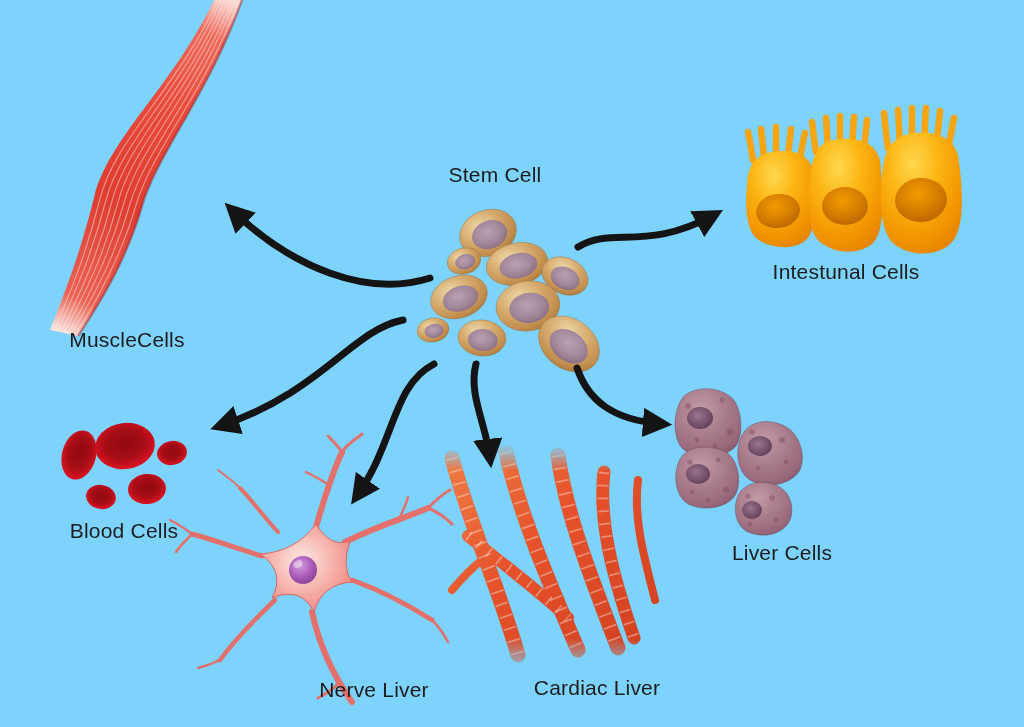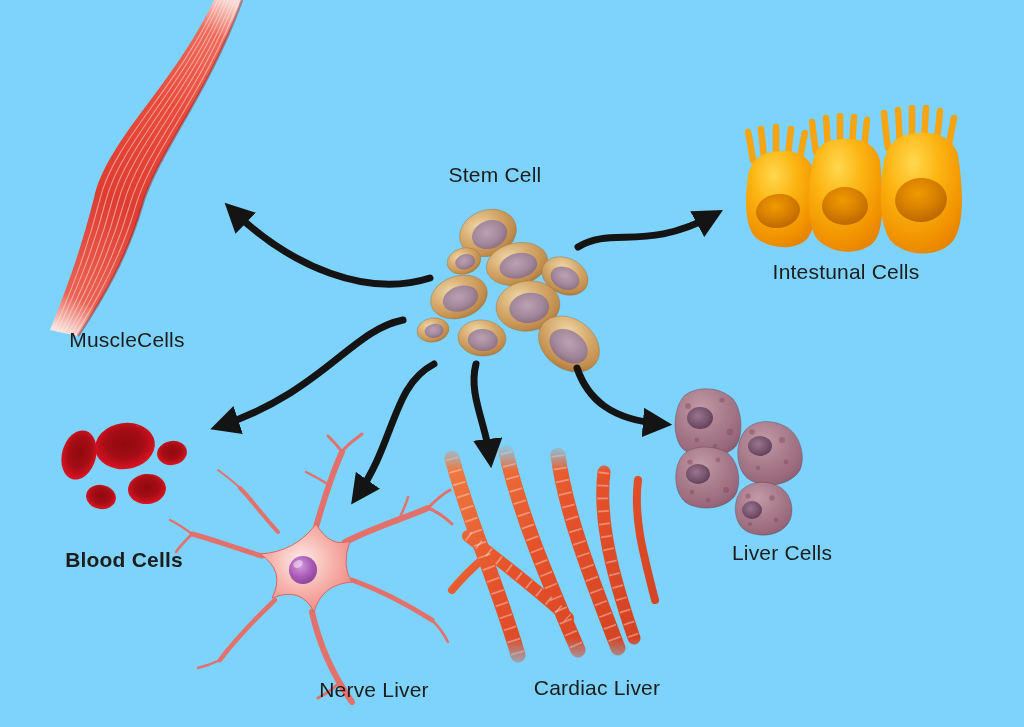--- a/index.html
+++ b/index.html
@@ -3,21 +3,21 @@
 <meta charset="utf-8">
 <style>
   html,body{margin:0;padding:0;background:#fff;}
   #stage{position:relative;width:1024px;height:727px;background:#7dd3fc;overflow:hidden;
          font-family:"Liberation Sans", sans-serif;}
   #art{position:absolute;left:0;top:0;}
   .label{position:absolute;transform:translateX(-50%);white-space:nowrap;
          font-size:21px;color:#1c1c1c;letter-spacing:.2px;}
   .lbl-stem{left:495px;top:163px;}
   .lbl-muscle{left:127px;top:328px;}
-  .lbl-blood{left:124px;top:548px;font-weight:bold;}
+  .lbl-blood{left:124px;top:519px;}
   .lbl-nerve{left:374px;top:678px;}
   .lbl-cardiac{left:597px;top:676px;}
   .lbl-liver{left:782px;top:541px;text-align:right;}
   .lbl-intestinal{left:846px;top:260px;}
 </style>
 </head>
 <body>
 
 <div id="stage">
 

